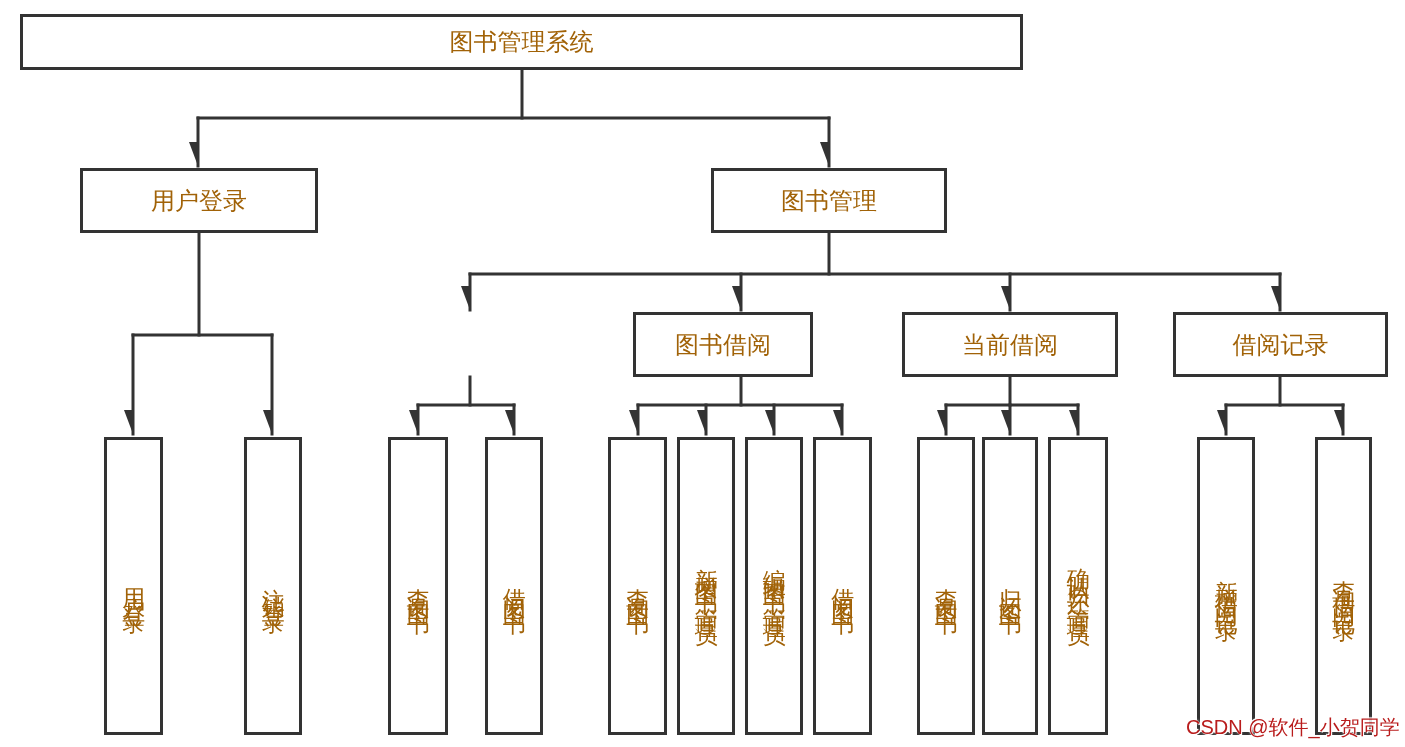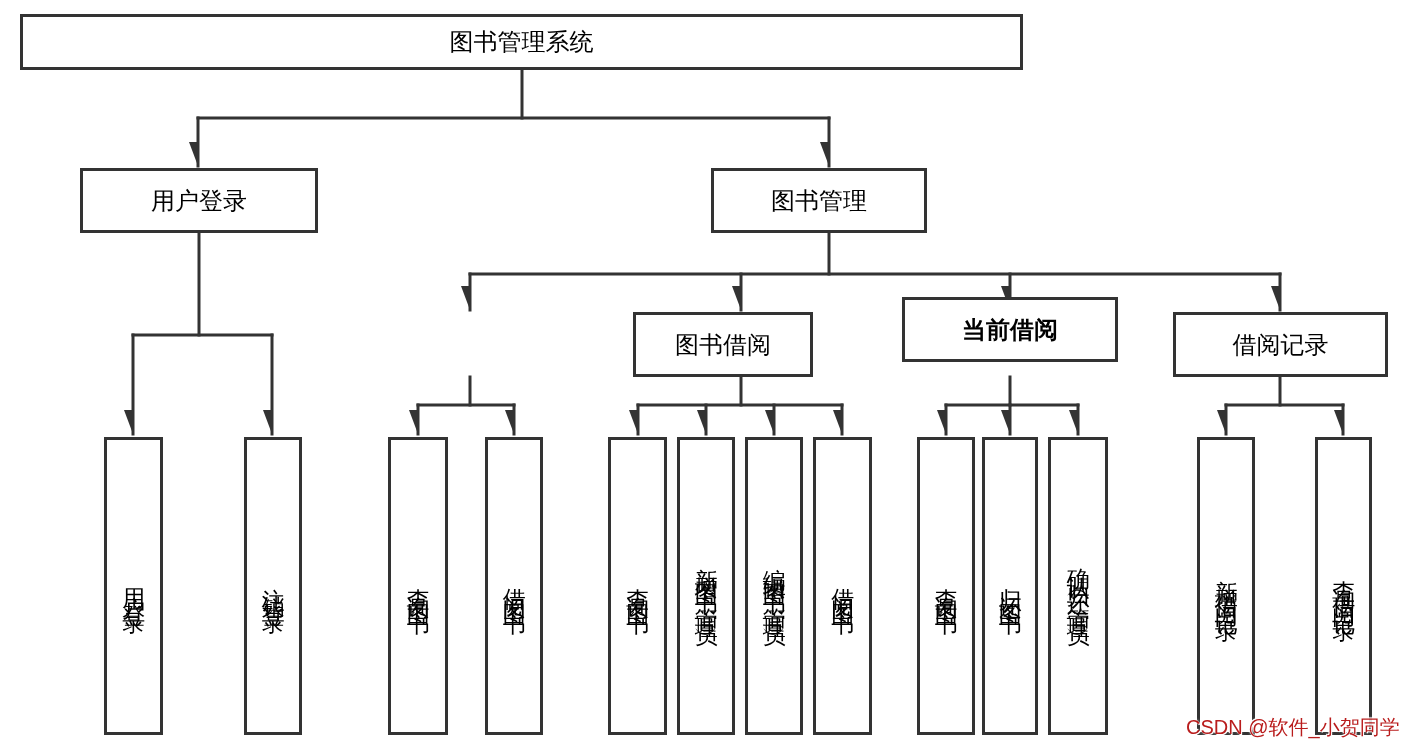--- a/index.html
+++ b/index.html
@@ -14,21 +14,21 @@
   .connectors {
     position: absolute;
     left: 0; top: 0;
     width: 1405px; height: 747px;
   }
   .node {
     position: absolute;
     box-sizing: border-box;
     background: #ffffff;
     border: 3px solid #333333;
-    color: #000000;
+    color: #a16207;
     display: flex;
     align-items: center;
     justify-content: center;
     text-align: center;
   }
   .hnode { font-size: 24px; }
   .root  { font-size: 24px; }
   .leaf  { font-size: 23px; }
   .vtext {
     writing-mode: vertical-rl;
@@ -100,24 +100,24 @@
       <path d="M1280,377 L1280,405"></path>
       <path d="M1226,405 L1343,405"></path>
       <path d="M1226,405 L1226,434" marker-end="url(#arrow)"></path>
       <path d="M1343,405 L1343,434" marker-end="url(#arrow)"></path>
     </g>
   </svg>
 
   <div class="node root" style="left:20px; top:14px; width:1003px; height:56px;">图书管理系统</div>
 
   <div class="node hnode" style="left:80px; top:168px; width:238px; height:65px;">用户登录</div>
-  <div class="node hnode" style="left:711px; top:168px; width:216px; height:65px;text-align:right;">图书管理</div>
+  <div class="node hnode" style="left:711px; top:168px; width:236px; height:65px;text-align:right;">图书管理</div>
 
   <div class="node hnode" style="left:633px; top:312px; width:180px; height:65px;">图书借阅</div>
-  <div class="node hnode" style="left:902px; top:297px; width:216px; height:65px;font-weight:bold;">当前借阅</div>
+  <div class="node hnode" style="left:902px; top:312px; width:216px; height:65px;">当前借阅</div>
   <div class="node hnode" style="left:1173px; top:312px; width:215px; height:65px;">借阅记录</div>
 
   <div class="node leaf" style="left:104px; top:437px; width:59px; height:298px;">
     <span class="vtext">用户登录</span>
   </div>
   <div class="node leaf" style="left:244px; top:437px; width:58px; height:298px;">
     <span class="vtext">注销登录</span>
   </div>
 
   <div class="node leaf" style="left:388px; top:437px; width:60px; height:298px;">

